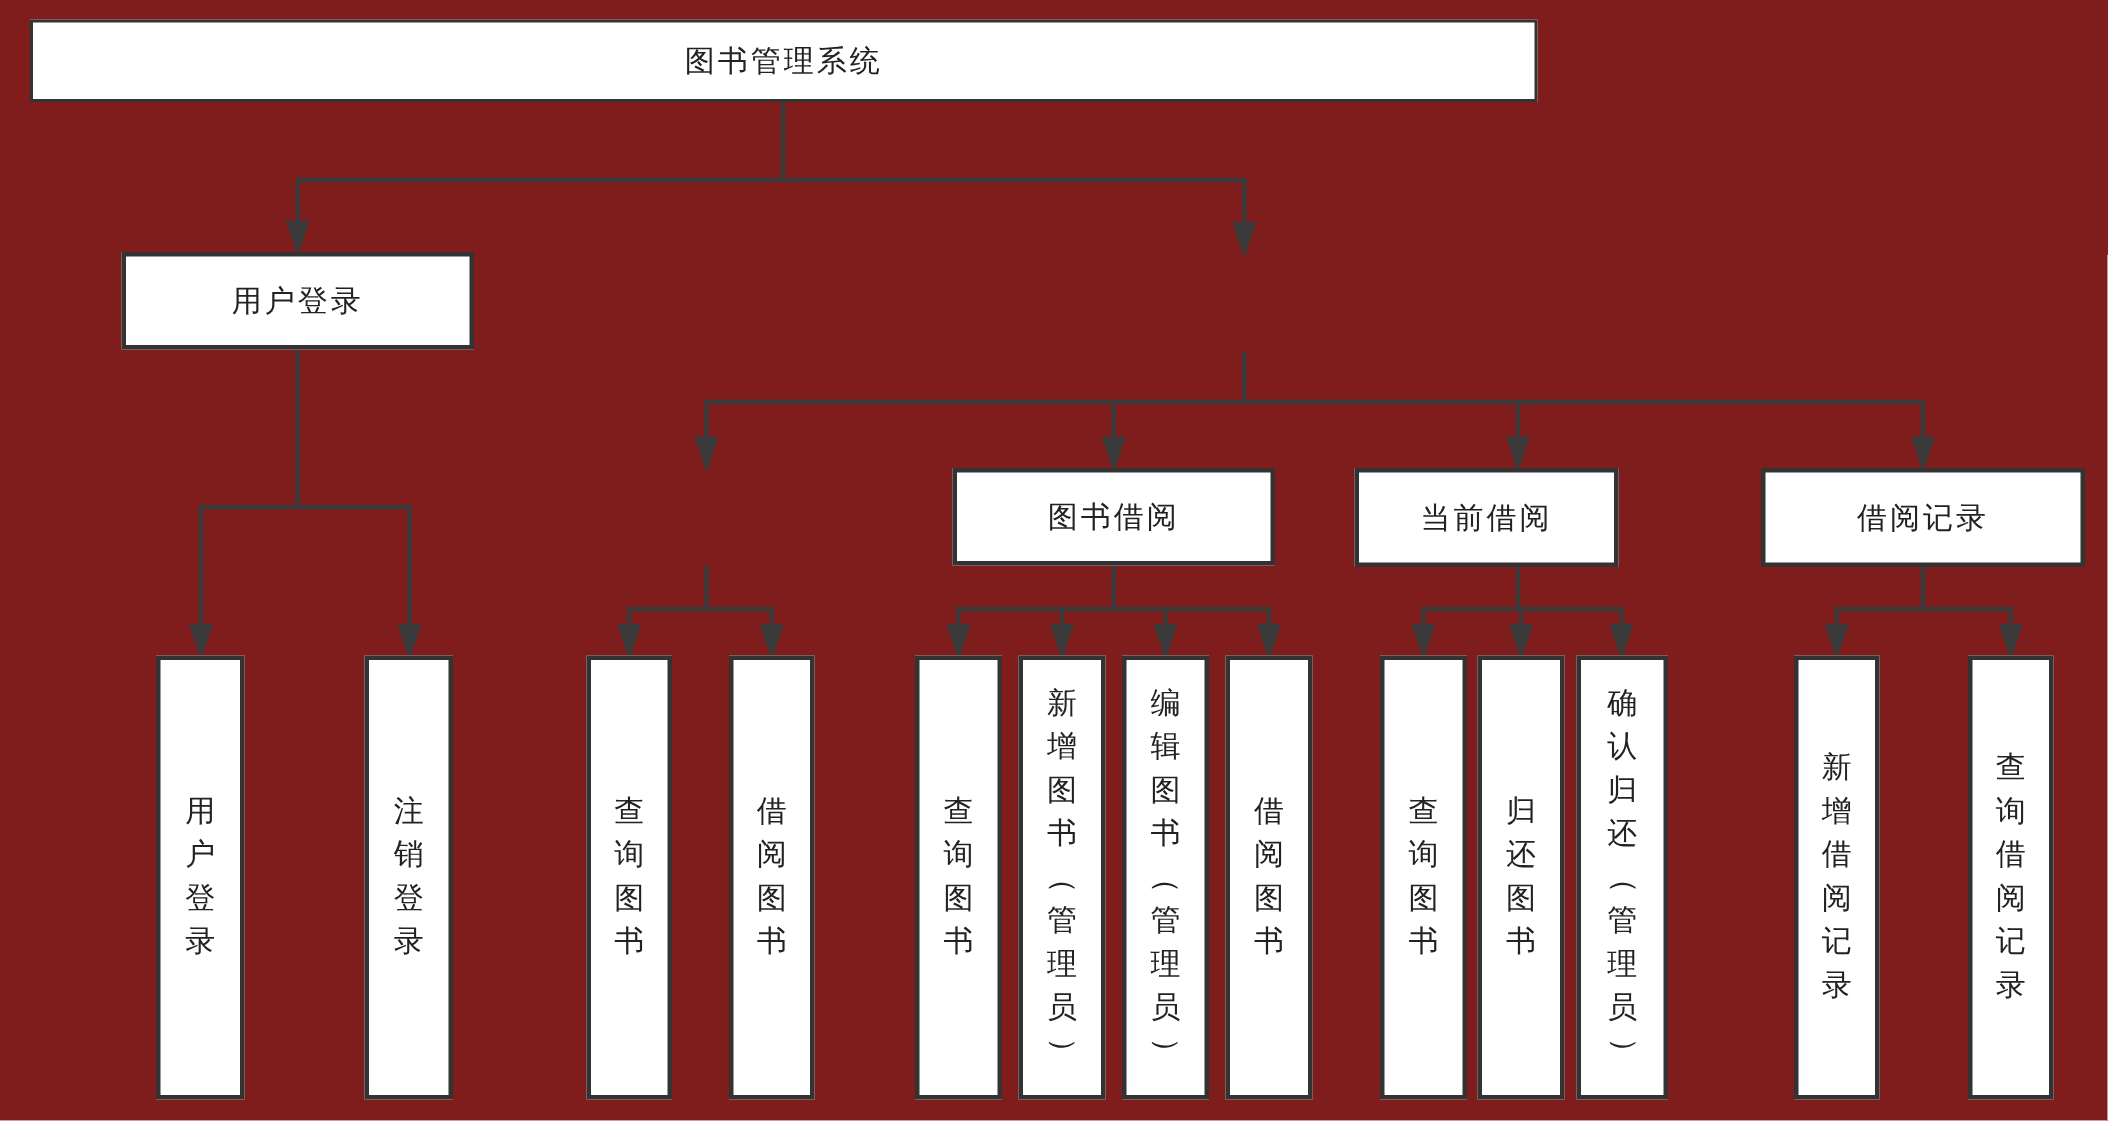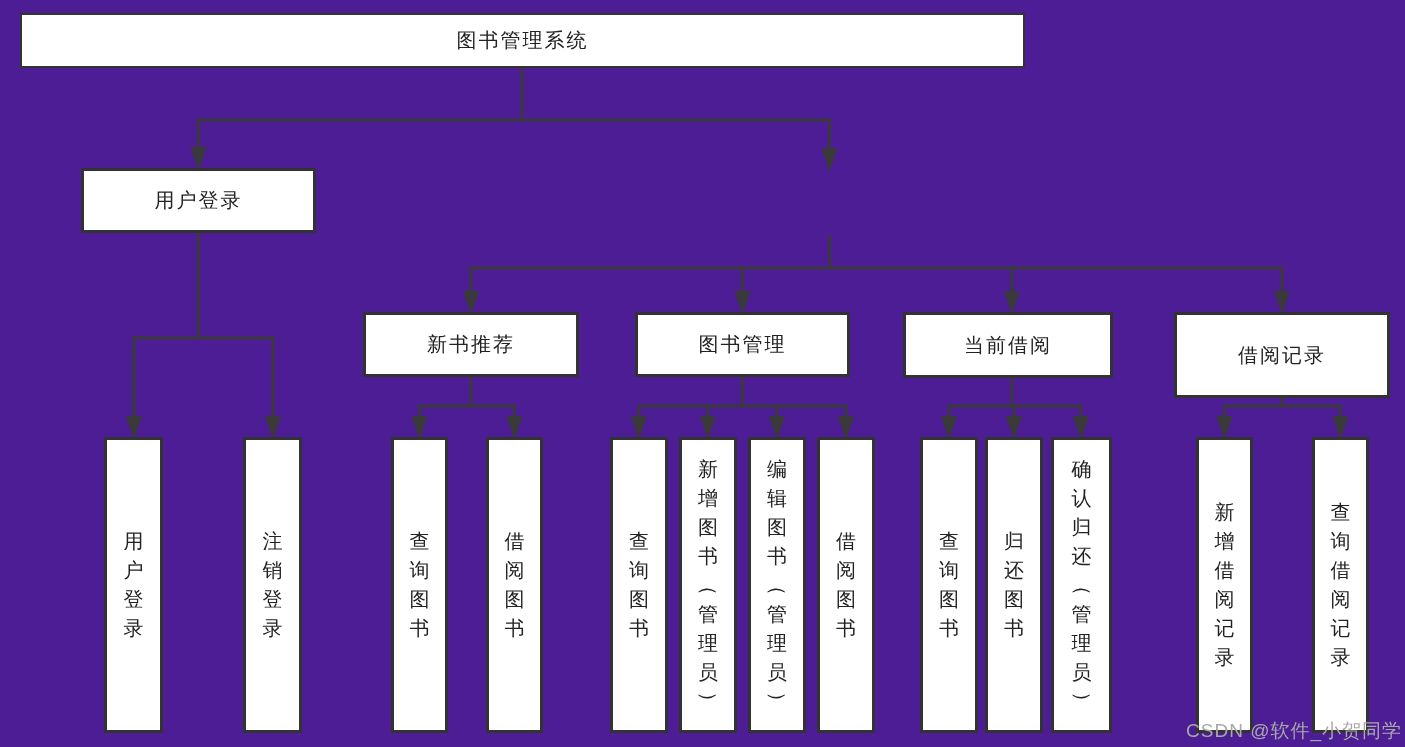--- a/index.html
+++ b/index.html
@@ -1,19 +1,19 @@
 <!DOCTYPE html>
 <html><head>
 <meta charset="utf-8">
 <style>
   html,body{margin:0;padding:0;background:#ffffff;}
   #canvas{
     position:relative;
     width:1405px;height:747px;
-    background:#4c1d95;
+    background:#7f1d1d;
     font-family:"Liberation Sans", sans-serif;
     overflow:hidden;
   }
   #edges{position:absolute;left:0;top:0;z-index:1;}
   .box{
     position:absolute;
     box-sizing:border-box;
     background:#ffffff;
     border:3px solid #333333;
     color:#222222;
@@ -118,24 +118,23 @@
       <path d="M1073 416 L1089 416 L1081 440 Z"></path>
       <path d="M1216.5 416 L1232.5 416 L1224.5 440 Z"></path>
       <path d="M1332.5 416 L1348.5 416 L1340.5 440 Z"></path>
     </g>
   </svg>
 
   <div class="box h root" style="left:20px;top:13px;width:1005px;height:55px;">图书管理系统</div>
 
   <div class="box h" style="left:81px;top:168px;width:235px;height:65px;text-align:right;">用户登录</div>
 
-  <div class="box h" style="left:363px;top:312px;width:216px;height:65px;">新书推荐</div>
-  <div class="box h" style="left:635px;top:312px;width:215px;height:65px;">图书管理</div>
-  <div class="box h" style="left:903px;top:312px;width:210px;height:66px;">当前借阅</div>
-  <div class="box h" style="left:1174px;top:312px;width:216px;height:86px;">借阅记录</div>
+  <div class="box h" style="left:635px;top:312px;width:215px;height:65px;">图书借阅</div>
+  <div class="box h" style="left:903px;top:312px;width:176px;height:66px;">当前借阅</div>
+  <div class="box h" style="left:1174px;top:312px;width:216px;height:66px;">借阅记录</div>
 
   <div class="box v" style="left:104px;top:437px;width:59px;height:296px;">
       <span class="vchar">用</span>
       <span class="vchar">户</span>
       <span class="vchar">登</span>
       <span class="vchar">录</span>
     </div>
   <div class="box v" style="left:243px;top:437px;width:59px;height:296px;">
       <span class="vchar">注</span>
       <span class="vchar">销</span>
@@ -225,15 +224,14 @@
     </div>
   <div class="box v" style="left:1312px;top:437px;width:57px;height:296px;">
       <span class="vchar">查</span>
       <span class="vchar">询</span>
       <span class="vchar">借</span>
       <span class="vchar">阅</span>
       <span class="vchar">记</span>
       <span class="vchar">录</span>
     </div>
 
-  <div id="watermark">CSDN @软件_小贺同学</div>
 
 </div>
 
 </body></html>

